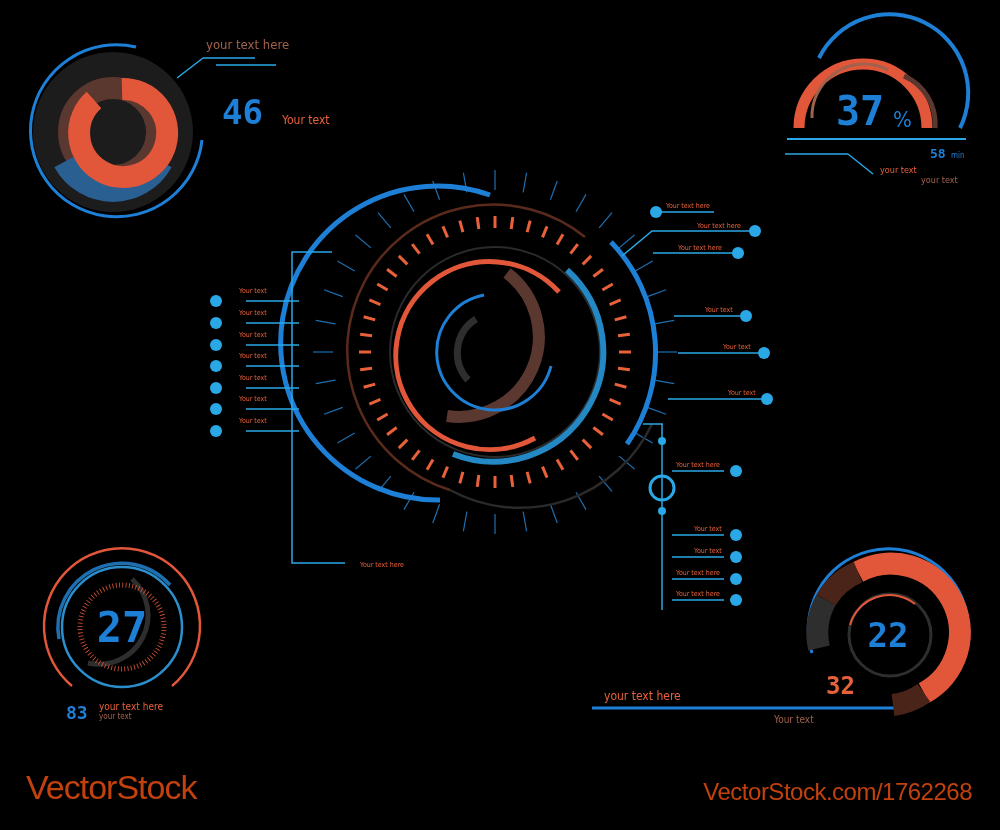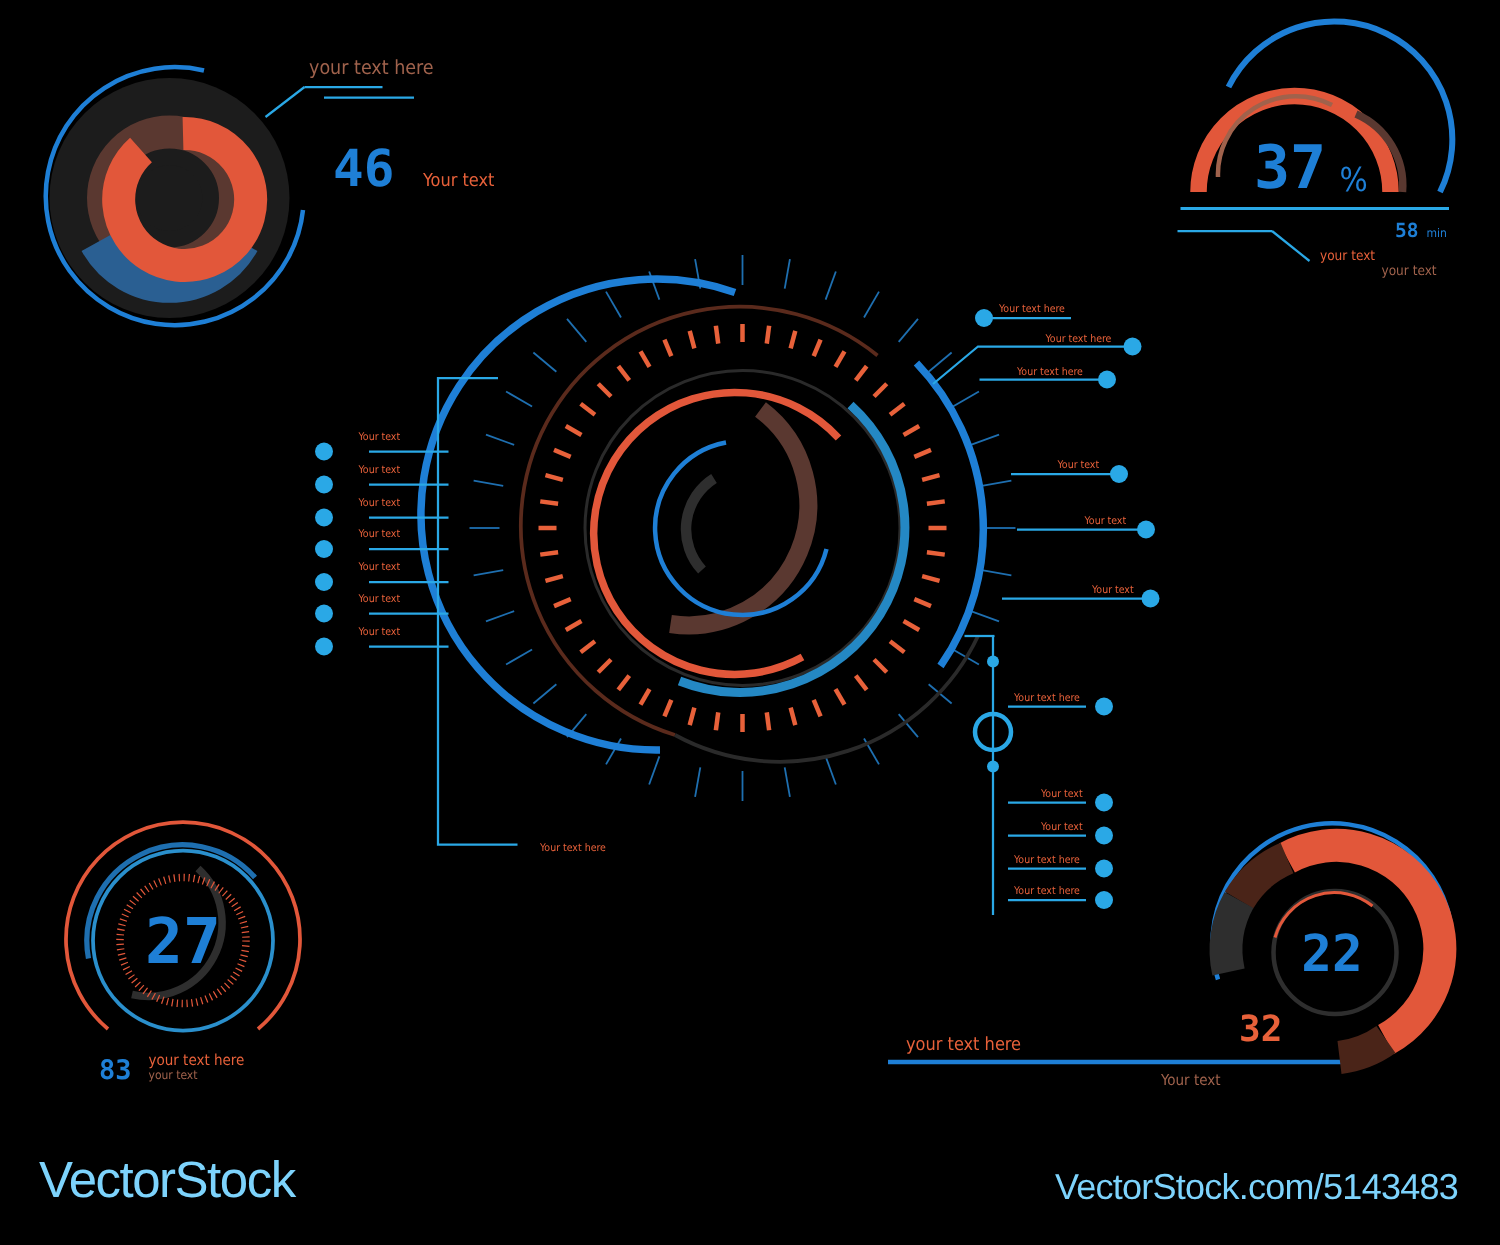--- a/index.html
+++ b/index.html
@@ -4,21 +4,21 @@
 <style>
   html, body { margin: 0; padding: 0; background: #000; }
   body { width: 1000px; height: 830px; position: relative; overflow: hidden;
          font-family: "DejaVu Sans", sans-serif; }
   svg { position: absolute; left: 0; top: 0; }
   .t { font-family: "DejaVu Sans Condensed", "DejaVu Sans", sans-serif; }
   .orange { fill: #e8613a; }
   .brown { fill: #a0624c; }
   .blue { fill: #1e7fd6; }
   .num { font-family: "DejaVu Sans Mono", monospace; font-weight: bold; }
-  .wm { position: absolute; color: #7dd3fc; font-family: "Liberation Sans", sans-serif; }
+  .wm { position: absolute; color: #c2410c; font-family: "Liberation Sans", sans-serif; }
   .wm-left { left: 26px; top: 768px; font-size: 34px; letter-spacing: -1px; }
   .wm-right { right: 28px; top: 778px; font-size: 24px; letter-spacing: -0.5px; }
 </style>
 </head>
 <body>
 
 <svg width="1000" height="830" viewBox="0 0 1000 830">
 
   <g>
     <circle cx="113" cy="132" r="80" fill="#1c1c1c"></circle>
@@ -290,13 +290,13 @@
     <circle cx="890" cy="635" r="41" fill="none" stroke="#2e2e2e" stroke-width="3"></circle>
     <path d="M 850 625 A 41 41 0 0 1 915 604" fill="none" stroke="#e2573a" stroke-width="2"></path>
     <text x="888" y="647" text-anchor="middle" class="num blue" font-size="34">22</text>
     <text x="826" y="694" class="num orange" font-size="24">32</text>
     <text x="604" y="700" class="t orange" font-size="12">your text here</text>
     <text x="774" y="723" class="t brown" font-size="10">Your text</text>
   </g>
 </svg>
 
 <div class="wm wm-left">VectorStock</div>
-<div class="wm wm-right">VectorStock.com/5143483</div>
+<div class="wm wm-right">VectorStock.com/1762268</div>
 
 </body></html>

